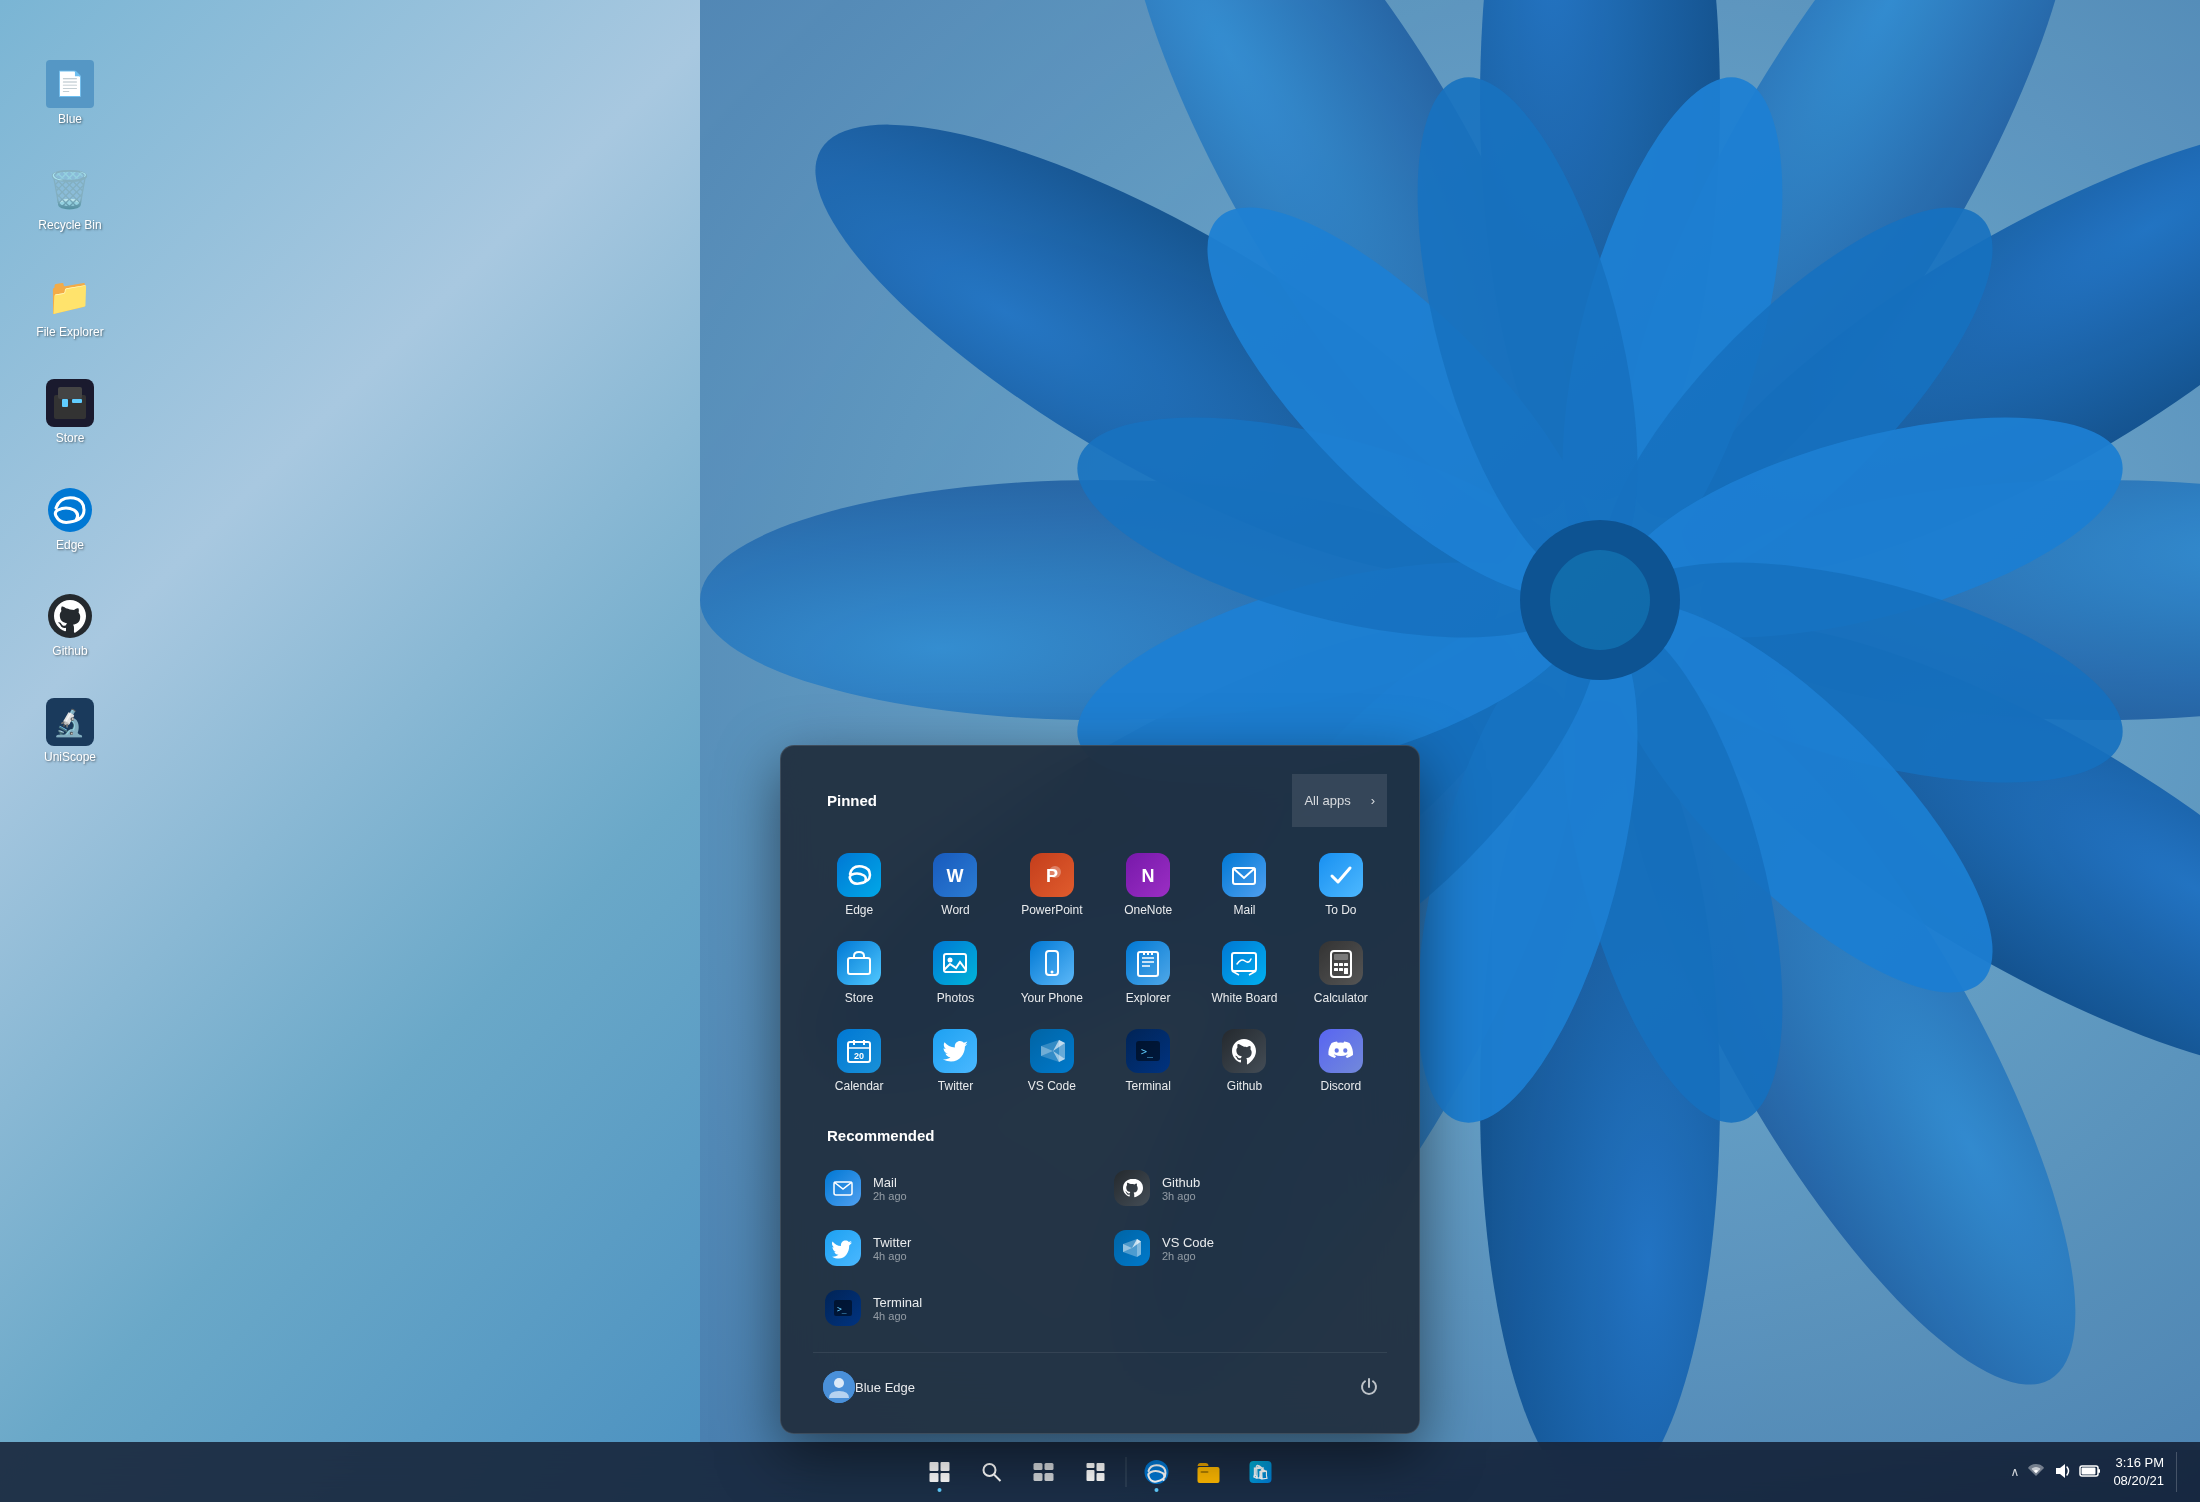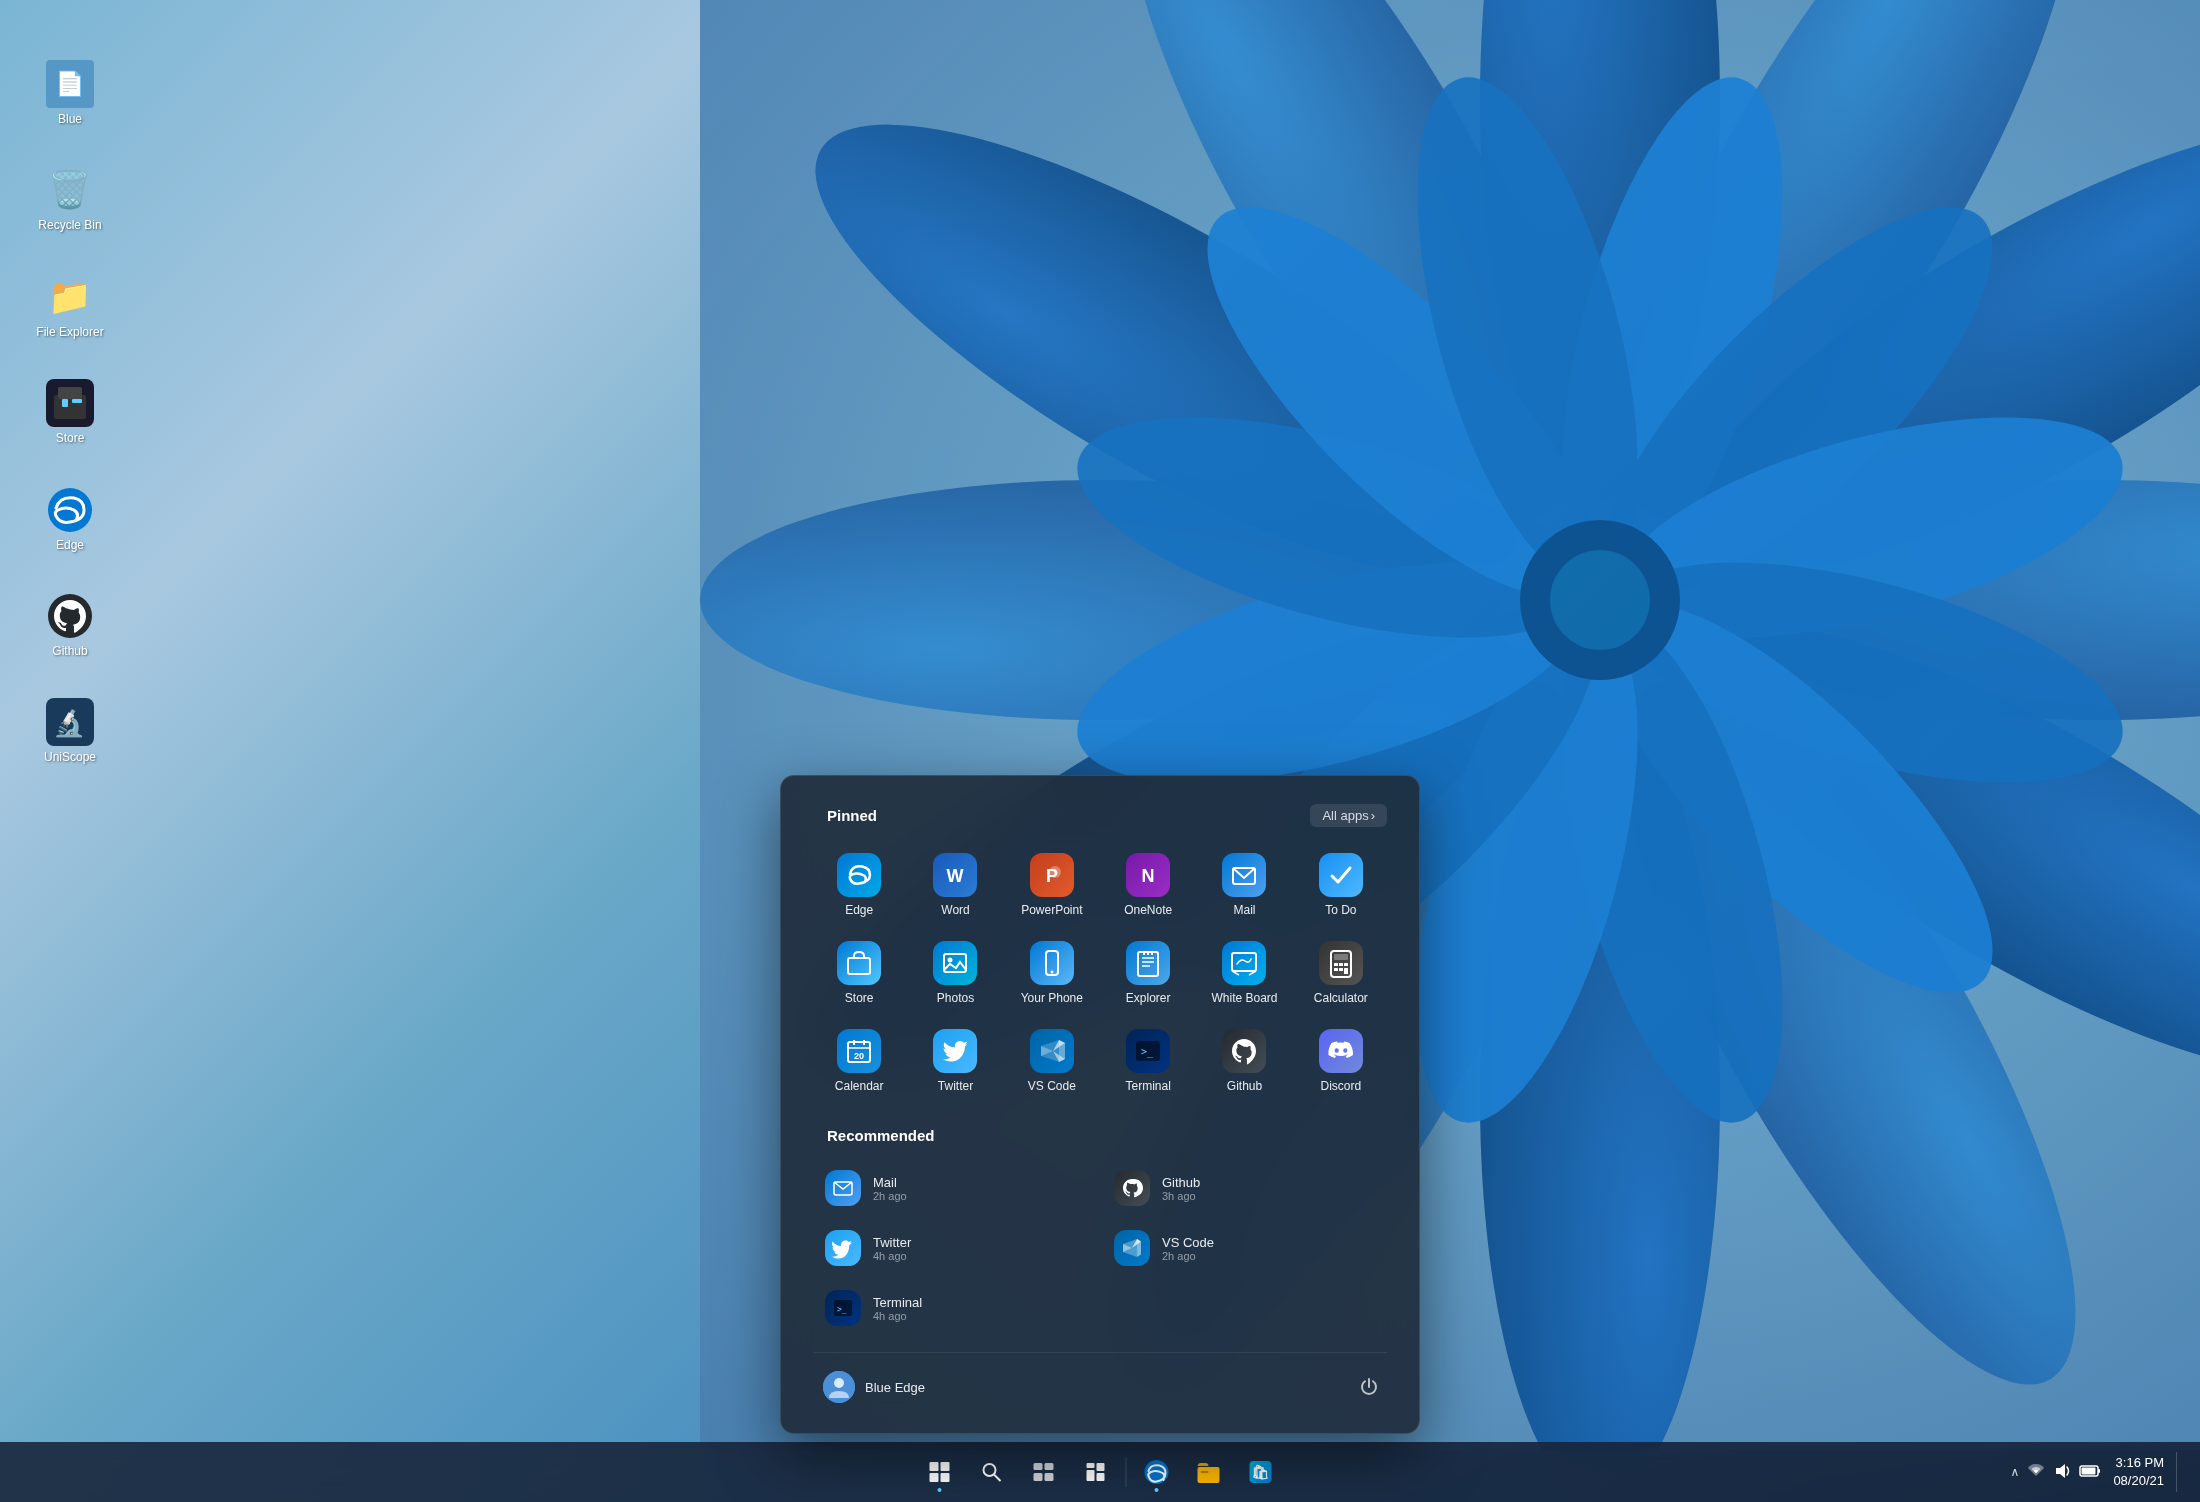--- a/index.html
+++ b/index.html
@@ -166,26 +166,26 @@
       color: white;
       font-size: 15px;
       font-weight: 600;
     }
 
     .all-apps-btn {
       color: rgba(255,255,255,0.8);
       font-size: 13px;
       background: rgba(255,255,255,0.1);
       border: none;
-      padding: 4px 12px;
-      border-radius: 6px;
+      padding: 19px 12px;
+      border-radius: 0;
       cursor: pointer;
       display: flex;
       align-items: center;
-      gap: 2px;
+      gap: 20px;
     }
 
     
     .pinned-grid {
       display: grid;
       grid-template-columns: repeat(6, 1fr);
       gap: 4px;
       margin-bottom: 24px;
     }
 
@@ -264,21 +264,20 @@
       display: flex;
       justify-content: space-between;
       align-items: center;
       padding-top: 12px;
       border-top: 1px solid rgba(255,255,255,0.08);
     }
 
     .user-profile {
       display: flex;
       align-items: center;
-      gap: 10px;
       cursor: pointer;
       padding: 6px 10px;
       border-radius: 8px;
     }
 
     .user-avatar {
       width: 32px;
       height: 32px;
       border-radius: 50%;
       background: linear-gradient(135deg, #4a90d9, #357abd);

